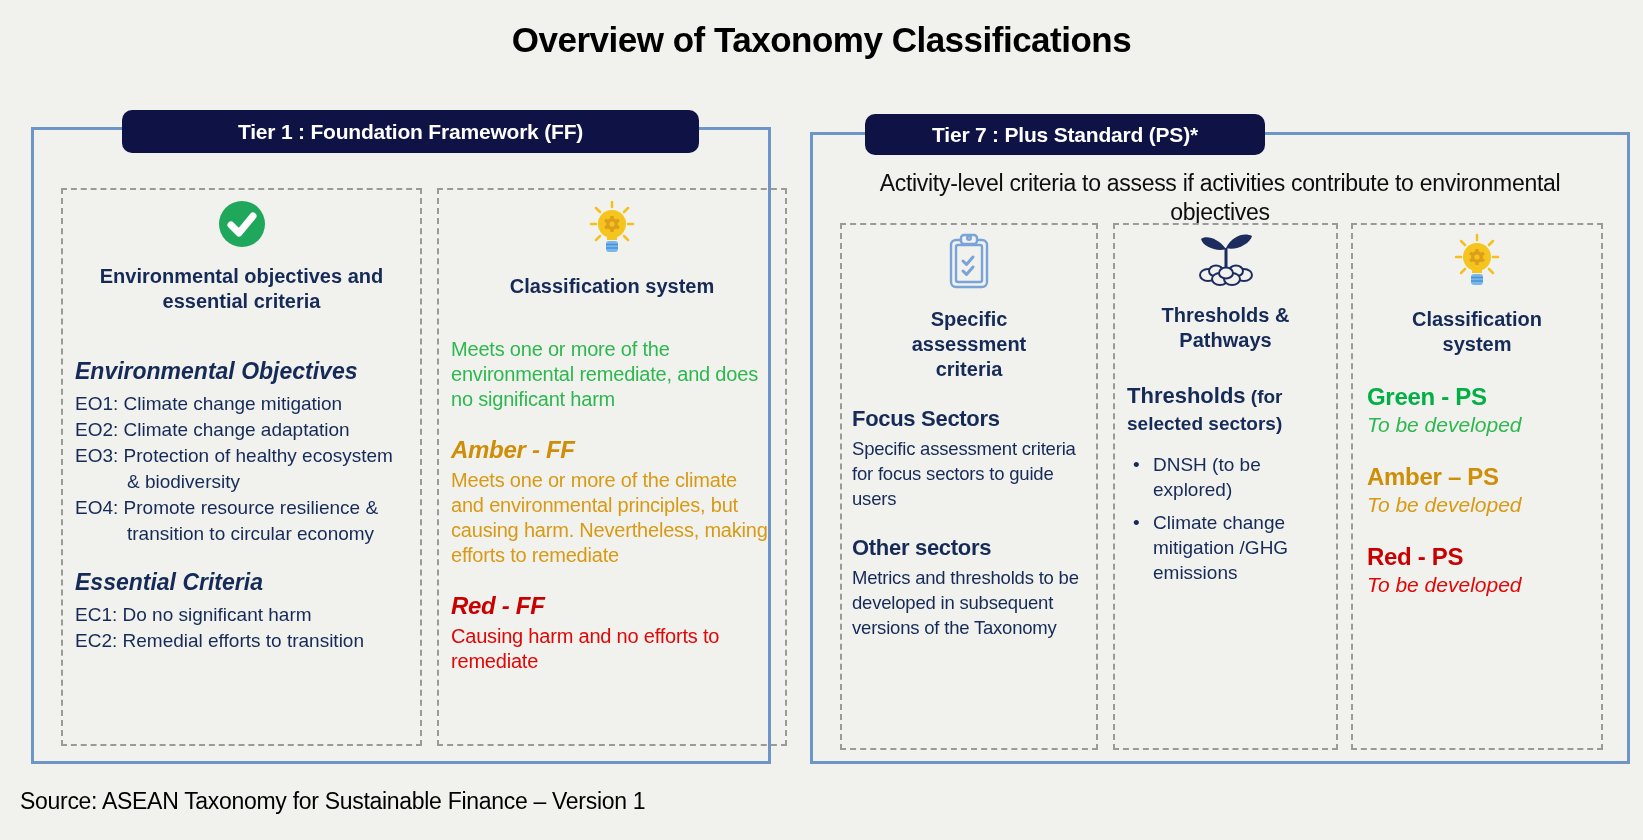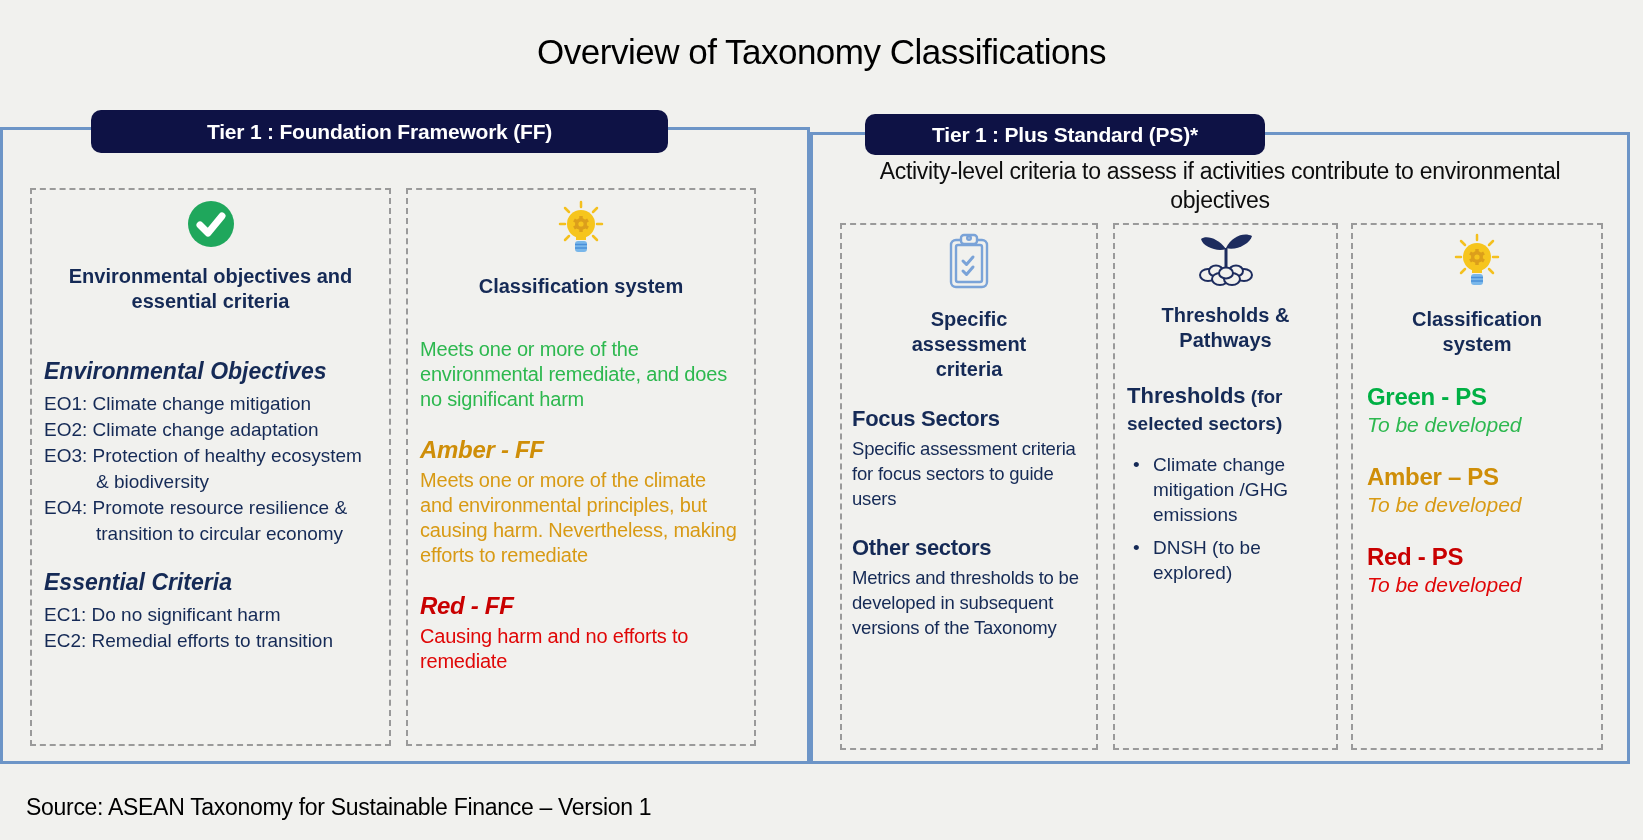--- a/index.html
+++ b/index.html
@@ -7,37 +7,37 @@
     --green-dark:#049233; --green:#2db84f; --green-ps:#00b044;
     --amber:#cf8e08; --amber-light:#d89a14; --red:#c90000; --red-light:#e00707;
     --bg:#f1f1ee; --icon-blue:#7aa3d8;
   }
   html,body{margin:0;padding:0;}
   .page{
     position:relative; width:1643px; height:840px; background:var(--bg);
     font-family:"Liberation Sans", sans-serif; color:var(--text); overflow:hidden;
   }
   .title{
-    position:absolute; top:20px; left:0; right:0; margin:12px; text-align:center;
-    font-size:35px; font-weight:normal; color:#000; letter-spacing:-0.5px;
+    position:absolute; top:20px; left:0; right:0; margin:0; text-align:center;
+    font-size:35px; font-weight:bold; color:#000; letter-spacing:-0.5px;
   }
   .panel{
     position:absolute; border:3px solid var(--panel-border); box-sizing:border-box;
   }
-  .tier1-panel{ left:0; top:127px; width:810px; height:637px; }
+  .tier1-panel{ left:31px; top:127px; width:740px; height:637px; }
   .tier2-panel{ left:810px; top:132px; width:820px; height:632px; }
   .panel-header{
     position:absolute; background:var(--navy); color:#fff; font-weight:bold;
     font-size:21px; border-radius:10px; display:flex; align-items:center;
     justify-content:center; letter-spacing:-0.2px; z-index:3;
   }
   .t1-header{ left:88px; top:-20px; width:577px; height:43px; }
   .t2-header{ left:52px; top:-21px; width:400px; height:41px; }
   .t2-subtitle{
-    position:absolute; top:22px; left:0; right:0; margin:0 auto; max-width:690px;
+    position:absolute; top:22px; left:0; right:0; margin:12px auto; max-width:690px;
     text-align:center; font-size:23px; line-height:29px; color:#0d0d0d; letter-spacing:-0.3px;
   }
   .card{
     position:absolute; border:2px dashed var(--dash); box-sizing:border-box;
     padding:10px 12px;
   }
   .card-objectives{ left:27px; top:58px; width:361px; height:558px; }
   .card-class-ff{ left:403px; top:58px; width:350px; height:558px; }
   .t2-col1{ left:27px;  top:88px; width:258px; height:527px; padding:8px 10px; }
   .t2-col2{ left:300px; top:88px; width:225px; height:527px; padding:8px 12px; }
@@ -68,21 +68,21 @@
   .bullets{ list-style:none; margin:2px 0 0; padding:0; }
   .bullets li{ position:relative; padding-left:26px; font-size:19px; line-height:25px; margin-bottom:8px; }
   .bullets li::before{ content:"•"; position:absolute; left:6px; }
   .ps-entry{ margin-top:26px; }
   .ps-entry .ps-name{ display:block; font-size:24px; font-weight:bold; letter-spacing:-0.3px; }
   .ps-entry .ps-note{ display:block; font-size:21px; font-style:italic; margin-top:2px; }
   .tone-green-ps .ps-name{ color:var(--green-ps); } .tone-green-ps .ps-note{ color:var(--green); }
   .tone-amber    .ps-name{ color:var(--amber); }    .tone-amber    .ps-note{ color:var(--amber-light); }
   .tone-red      .ps-name{ color:var(--red); }      .tone-red      .ps-note{ color:var(--red-light); }
   .source{
-    position:absolute; left:18px; top:786px; margin:8px; font-size:23px; color:#000; letter-spacing:-0.3px;
+    position:absolute; left:18px; top:786px; margin:2px; font-size:23px; color:#000; letter-spacing:-0.3px;
   }
 </style>
 </head>
 <body>
 
 <div class="page">
 
   <h1 class="title">Overview of Taxonomy Classifications</h1>
 
   <section class="panel tier1-panel">
@@ -144,21 +144,21 @@
         <p class="desc">Meets one or more of the climate and environmental principles, but causing harm. Nevertheless, making efforts to remediate</p>
       </div>
       <div class="entry tone-red mt24">
         <span class="name">Red - FF</span>
         <p class="desc">Causing harm and no efforts to remediate</p>
       </div>
     </div>
   </section>
 
   <section class="panel tier2-panel">
-    <div class="panel-header t2-header">Tier 1 : Plus Standard (PS)*</div>
+    <div class="panel-header t2-header">Tier 7 : Plus Standard (PS)*</div>
     <p class="t2-subtitle">Activity-level criteria to assess if activities contribute to environmental objectives</p>
 
     <div class="card t2-col1">
       <div class="icon-wrap">
         <svg width="50" height="58" viewBox="0 0 50 58" aria-hidden="true" fill="none" stroke="#7aa3d8" stroke-width="2.4" stroke-linecap="round" stroke-linejoin="round">
           <rect x="7" y="7" width="36" height="47" rx="5"></rect>
           <rect x="12" y="12" width="26" height="37" rx="2"></rect>
           <rect x="17" y="2" width="16" height="9" rx="3" fill="#f1f1ee"></rect>
           <circle cx="25" cy="5" r="1.8"></circle>
           <path d="M19 28 l3.5 3.5 L29 24" stroke-width="3"></path>
@@ -190,22 +190,22 @@
             <ellipse cx="32" cy="40" rx="7" ry="5.5"></ellipse>
           </g>
         </svg>
       </div>
       <h3 class="card-heading w150">Thresholds &amp; Pathways</h3>
 
       <div class="thr-title">
         <span class="big">Thresholds</span><span class="small"> (for selected sectors)</span>
       </div>
       <ul class="bullets">
+        <li>DNSH (to be explored)</li>
         <li>Climate change mitigation /GHG emissions</li>
-        <li>DNSH (to be explored)</li>
       </ul>
     </div>
 
     <div class="card t2-col3">
       <div class="icon-wrap">
         <svg width="50" height="58" viewBox="0 0 50 58" aria-hidden="true">
           <g stroke="#f4c01e" stroke-width="2.5" stroke-linecap="round">
             <line x1="25" y1="2" x2="25" y2="7"></line>
             <line x1="9" y1="8" x2="13" y2="12"></line>
             <line x1="41" y1="8" x2="37" y2="12"></line>

